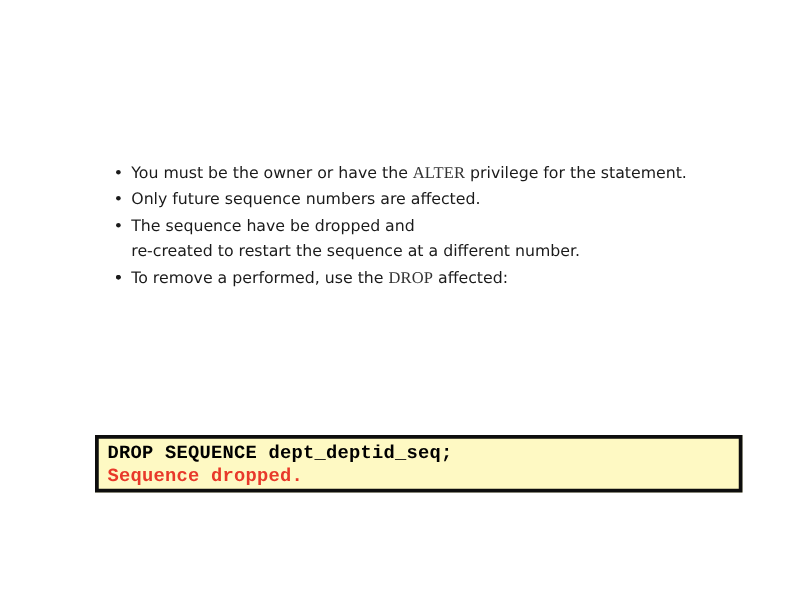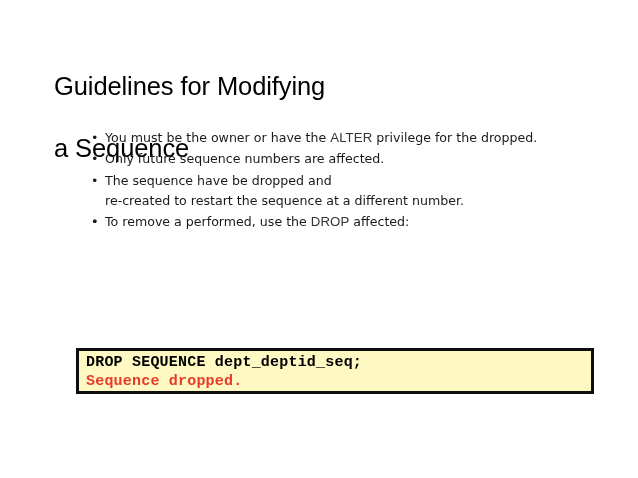--- a/index.html
+++ b/index.html
@@ -59,21 +59,21 @@
     top: 0;
     font-size: 12.6px;
     line-height: 21.3px;
     color: #1a1a1a;
   }
   .bullet-row .cont {
     display: block;
     line-height: 20px;
   }
   .kw {
-    font-family: Liberation Sans, sans-serif;
+    font-family: Liberation Serif, serif;
     font-size: 13.2px;
     color: #333333;
     letter-spacing: 0.1px;
     text-align: right;
   }
 
   
   .code-box {
     position: absolute;
     left: 60px;
@@ -101,30 +101,26 @@
     letter-spacing: 0.2px;
   }
   .code-line.cmd   { color: #000000; }
   .code-line.out   { color: #e8392a; }
 </style>
 </head>
 <body>
 
 <div class="slide">
 
-  <div class="title">
-    <span>Guidelines for Modifying</span><br>
-    <span>a Sequence</span>
-  </div>
 
   <div class="bullets">
 
     <div class="bullet-row">
       <span class="dot">•</span>
-      <span>You must be the owner or have the </span><span class="kw">ALTER</span><span> privilege for the dropped.</span>
+      <span>You must be the owner or have the </span><span class="kw">ALTER</span><span> privilege for the statement.</span>
     </div>
 
     <div class="bullet-row">
       <span class="dot">•</span>
       <span>Only future sequence numbers are affected.</span>
     </div>
 
     <div class="bullet-row">
       <span class="dot">•</span>
       <span>The sequence have be dropped and</span>

